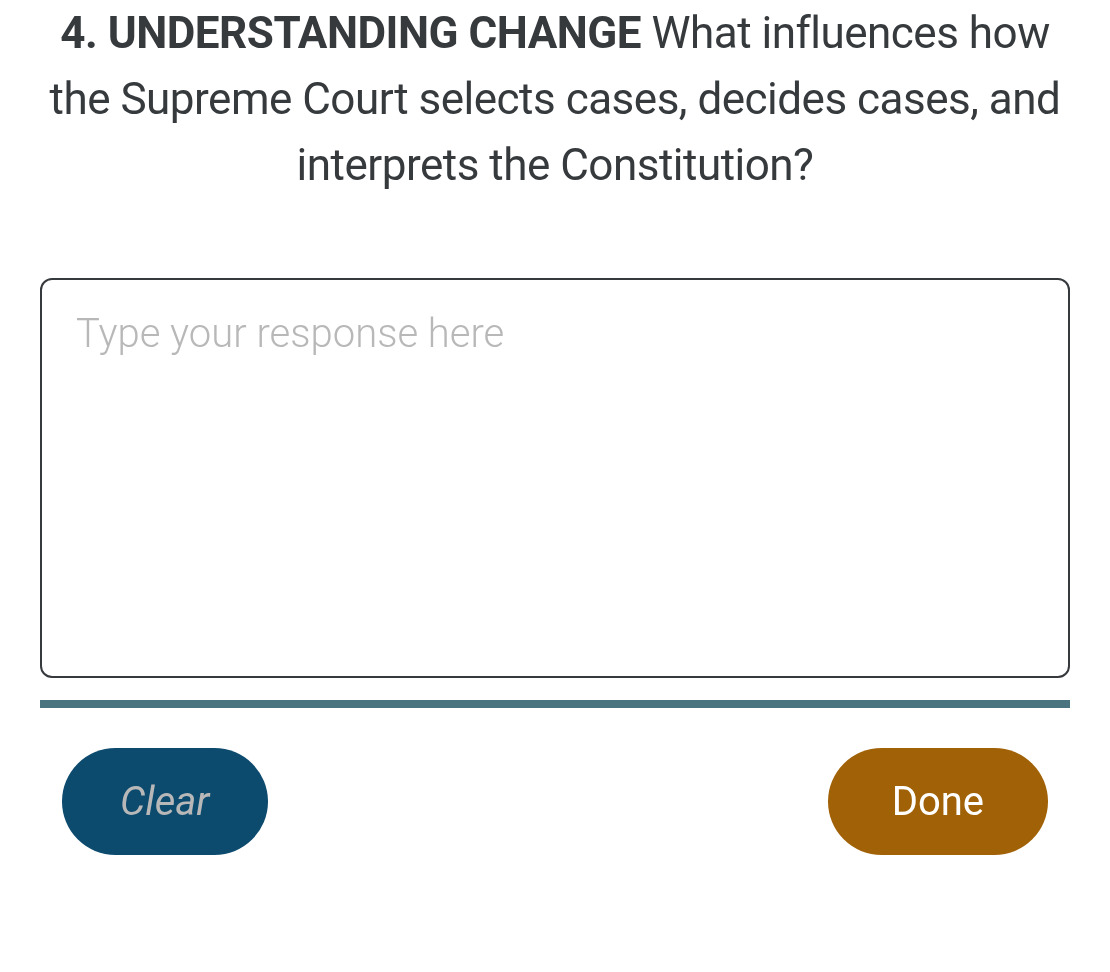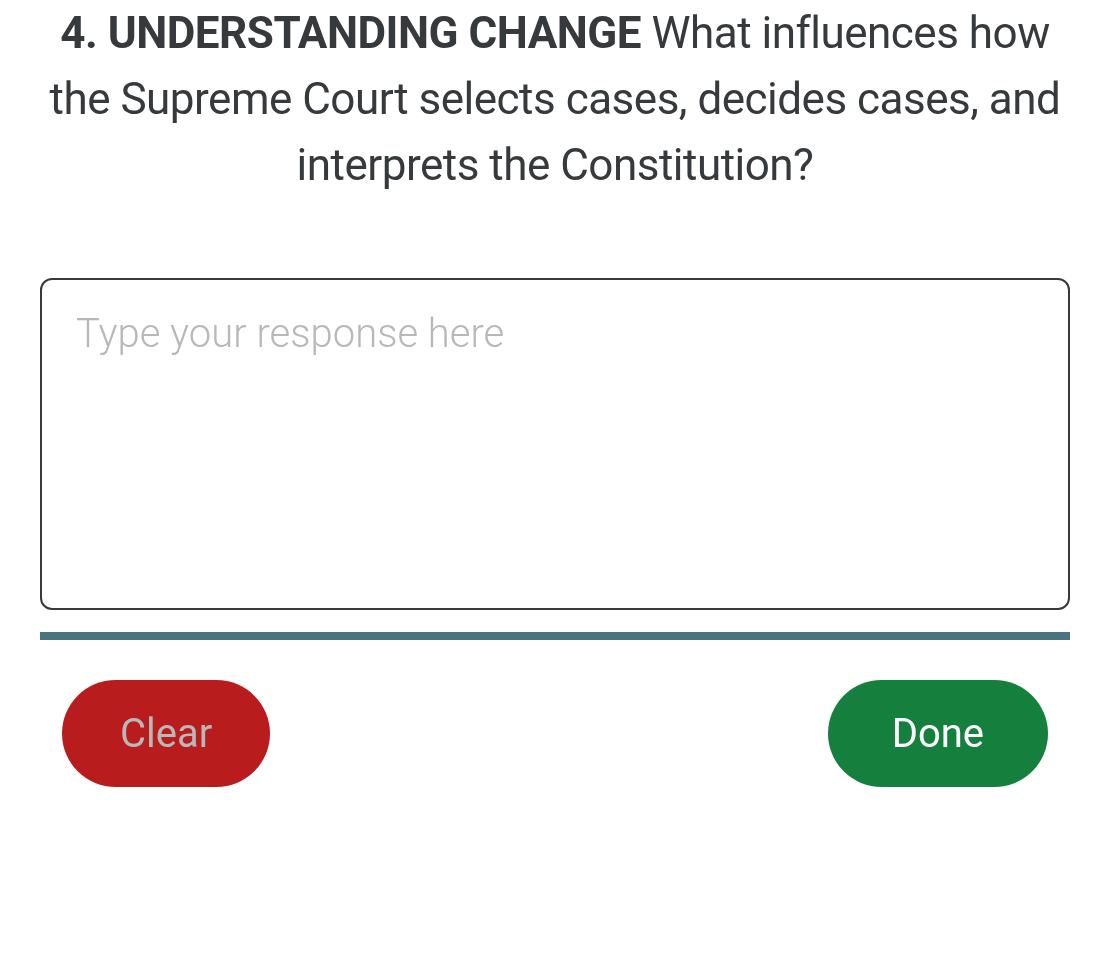--- a/index.html
+++ b/index.html
@@ -29,21 +29,21 @@
       font-weight: 700;
     }
     .question-heading {
       font-weight: 700;
     }
     .response-area {
       margin-top: 80px;
     }
     .response-input {
       width: 100%;
-      height: 332px;
+      height: 400px;
       border: 2px solid #363a3d;
       border-radius: 12px;
       padding: 30px 34px;
       font-size: 40px;
       font-family: inherit;
       color: #363a3d;
       resize: none;
       outline: none;
       font-weight: 400;
     }
@@ -65,25 +65,26 @@
     .btn {
       border: none;
       border-radius: 60px;
       font-size: 40px;
       font-weight: 400;
       padding: 30px 58px;
       cursor: pointer;
       font-family: inherit;
     }
     .btn-clear {
-      background: #b91c1c;
+      background: #0c4a6e;
       color: #b8b8b8;
+      font-style: italic;
     }
     .btn-done {
-      background: #15803d;
+      background: #a16207;
       color: #ffffff;
       padding: 30px 64px;
     }
   </style>
 </head>
 <body>
 
 <div class="question-container">
   <p class="question-text">
     <span class="question-number">4.</span>

